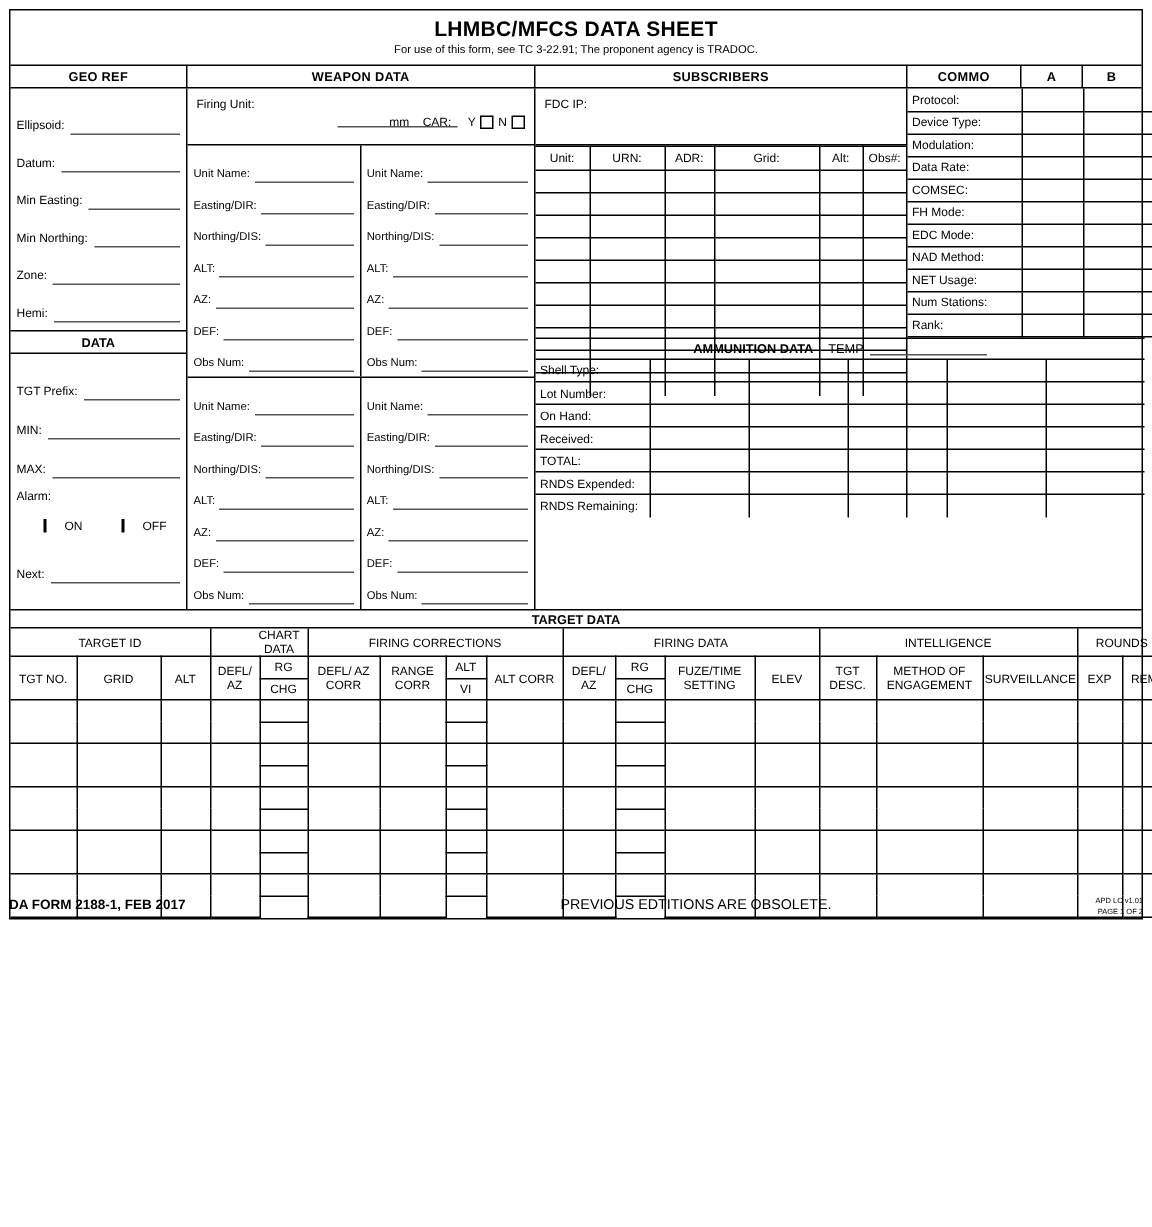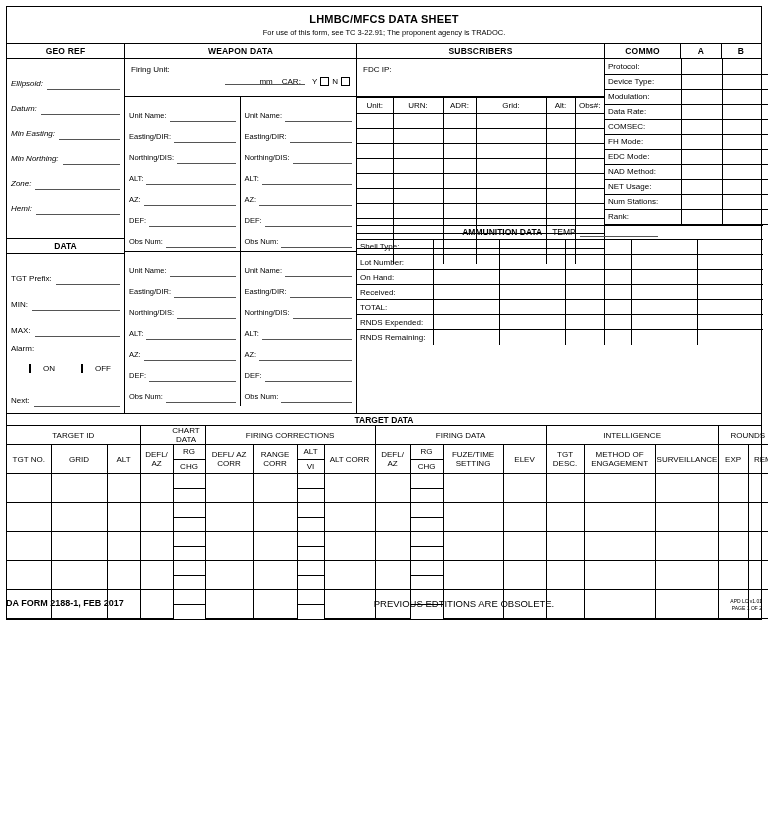--- a/index.html
+++ b/index.html
@@ -25,21 +25,21 @@
   
   .row { display: flex; }
   .br  { border-right: 1px solid #000; }
   .brh { border-right: 1.6px solid #000; }
   .bbh { border-bottom: 1.6px solid #000; }
   .bth { border-top: 1.6px solid #000; }
 
   
   .title-block { text-align: center; padding: 5px 0 4px; }
   .title-main {
-    font-size: 11px; font-weight: bold; letter-spacing: .2px;
+    font-size: 14px; font-weight: bold; letter-spacing: .2px;
     line-height: 14px;
   }
   .title-sub { font-size: 7.5px; line-height: 12px; margin-top: 1px; }
 
   
   .hdr-strip { height: 15px; }
   .hdr-cell {
     font-size: 8.5px; font-weight: bold; text-align: center;
     line-height: 15px; letter-spacing: .2px;
   }
@@ -62,21 +62,21 @@
   .fld .lbl { padding-bottom: 1px; }
   .fld .line {
     flex: 1 1 auto;
     border-bottom: 1px solid #555;
     margin-left: 4px;
     height: 10px;
     min-width: 18px;
   }
 
   
-  .geo-body { padding: 6px 0 23px; font-style: italic; }
+  .geo-body { padding: 6px 0 5px; }
   .geo-body .fld { height: 25px; }
 
   .sub-hdr {
     font-size: 8.5px; font-weight: bold; text-align: center;
     line-height: 15px; height: 15px;
   }
 
   .data-body { padding: 5px 0 6px; }
   .data-body .fld { height: 26px; text-align: center; }
 

